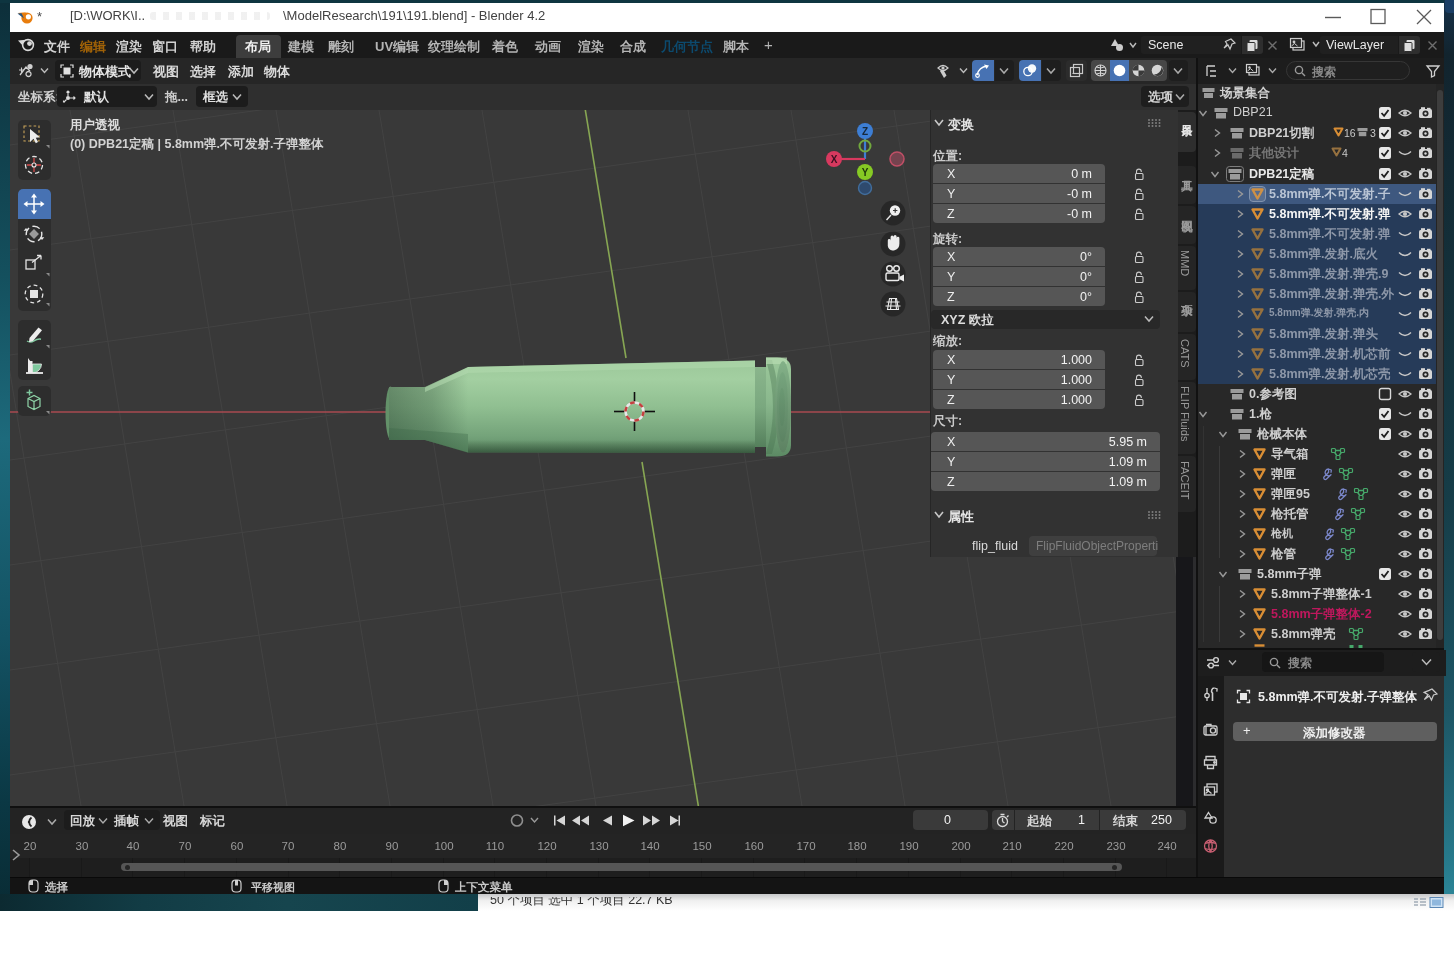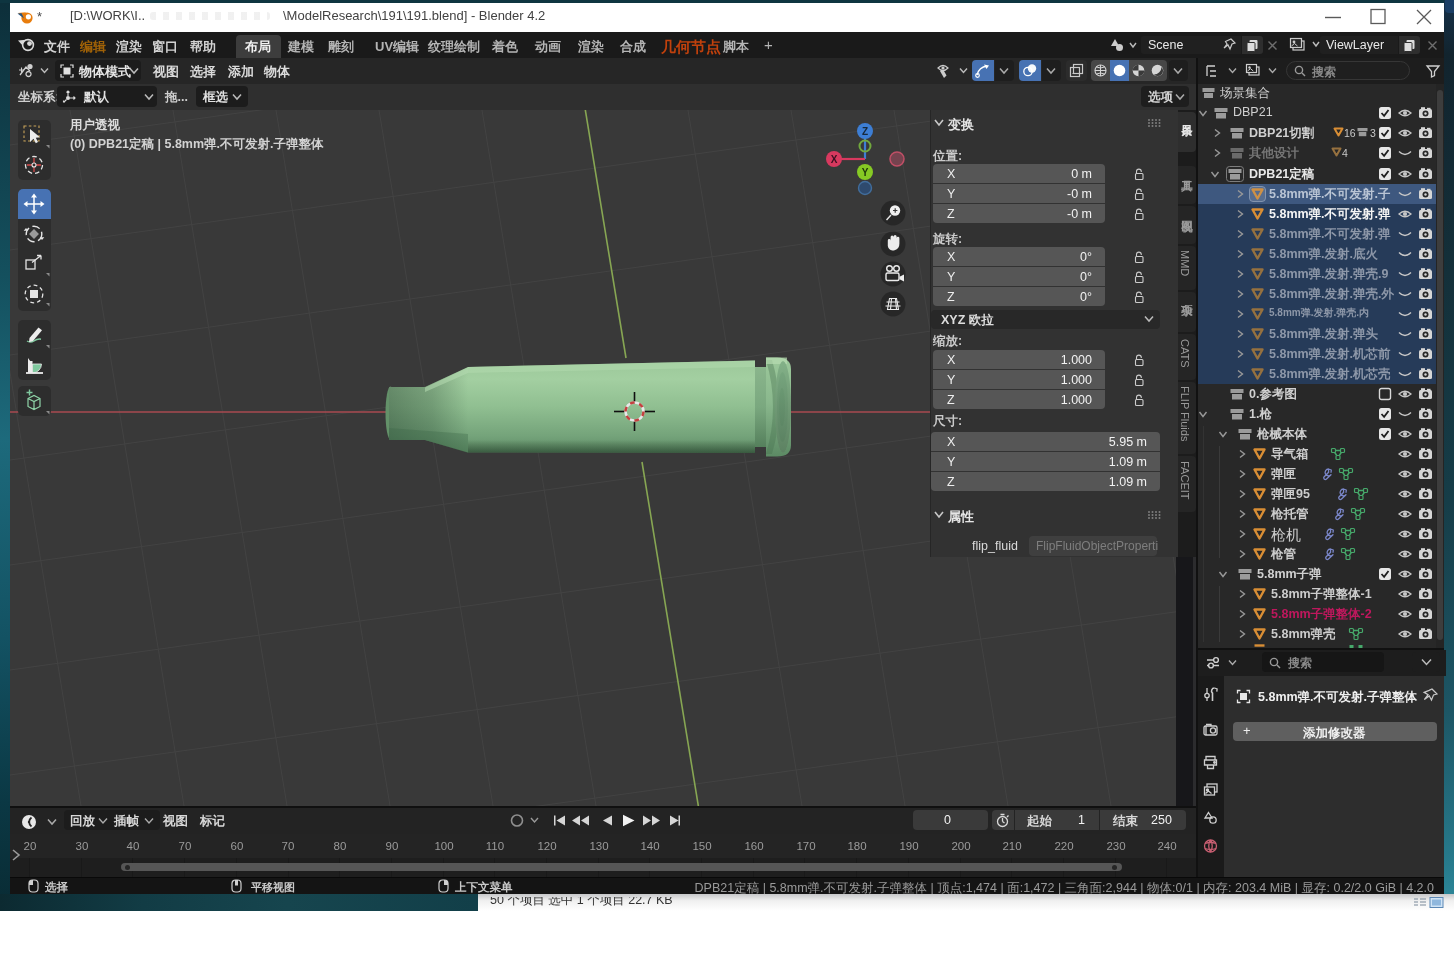--- a/index.html
+++ b/index.html
@@ -47,21 +47,21 @@
 <div class="ab" style="left:236px;top:35px;width:45px;height:23px;background:#3d3d3d;border-radius:4px 4px 0 0"></div>
 <div class="tx" style="font-weight:bold;left:245px;top:38px;font-size:13px;color:#f2f2f2">布局</div>
 <div class="tx" style="font-weight:bold;left:288px;top:38px;font-size:13px;color:#b5b5b5">建模</div>
 <div class="tx" style="font-weight:bold;left:328px;top:38px;font-size:13px;color:#b5b5b5">雕刻</div>
 <div class="tx" style="font-weight:bold;left:375px;top:38px;font-size:13px;color:#b5b5b5">UV编辑</div>
 <div class="tx" style="font-weight:bold;left:428px;top:38px;font-size:13px;color:#b5b5b5">纹理绘制</div>
 <div class="tx" style="font-weight:bold;left:492px;top:38px;font-size:13px;color:#b5b5b5">着色</div>
 <div class="tx" style="font-weight:bold;left:535px;top:38px;font-size:13px;color:#b5b5b5">动画</div>
 <div class="tx" style="font-weight:bold;left:578px;top:38px;font-size:13px;color:#b5b5b5">渲染</div>
 <div class="tx" style="font-weight:bold;left:620px;top:38px;font-size:13px;color:#b5b5b5">合成</div>
-<div class="tx" style="font-weight:bold;left:661px;top:38px;font-size:15px;color:#c2410c">几何节点</div>
+<div class="tx" style="font-weight:bold;left:661px;top:38px;font-size:13px;color:#0c4a6e">几何节点</div>
 <div class="tx" style="font-weight:bold;left:723px;top:38px;font-size:13px;color:#b5b5b5">脚本</div>
 <div class="tx" style="left:764px;top:36px;font-size:15px;color:#b5b5b5">+</div>
 
 <svg class="ab" style="left:1110px;top:38px" width="30" height="14" viewBox="0 0 30 14">
  <path d="M5 1 L9 8 L1 8 Z" fill="#cccccc"></path>
       <circle cx="9.5" cy="9.5" r="3.5" fill="#cccccc"></circle>
  <path d="M20 5 l3 4 l3 -4" stroke="#bbb" stroke-width="1.4" fill="none"></path>
 </svg>
 <div class="ab" style="left:1141px;top:36px;width:100px;height:18px;background:#202020;border-radius:3px 0 0 3px"></div>
 <div class="tx" style="left:1148px;top:38px;font-size:12.5px;color:#e8e8e8">Scene</div>
@@ -564,21 +564,21 @@
 <div class="ab" style="left:1198px;top:264px;width:246px;height:20px;background:#263b59"></div>
 <div class="ab" style="left:1198px;top:284px;width:246px;height:20px;background:#263b59"></div>
 <div class="ab" style="left:1198px;top:304px;width:246px;height:20px;background:#263b59"></div>
 <div class="ab" style="left:1198px;top:324px;width:246px;height:20px;background:#263b59"></div>
 <div class="ab" style="left:1198px;top:344px;width:246px;height:20px;background:#263b59"></div>
 <div class="ab" style="left:1198px;top:364px;width:246px;height:20px;background:#263b59"></div>
 <svg class="ab" style="left:1200px;top:85px" width="17" height="16" viewBox="0 0 17 16">
       <rect x="2.5" y="3" width="12" height="4" fill="#9b9b9b"></rect>
       <rect x="4" y="8" width="9" height="5" fill="#9b9b9b"></rect>
     </svg>
-<div class="tx" style="font-weight:normal;left:1220px;top:85px;font-size:12.5px;color:#d0d0d0">场景集合</div>
+<div class="tx" style="font-weight:bold;left:1220px;top:85px;font-size:12.5px;color:#d0d0d0">场景集合</div>
 <svg class="ab" style="left:1212px;top:105px" width="18" height="16" viewBox="0 0 18 16">
       <rect x="2.5" y="3" width="13" height="4" fill="#9b9b9b"></rect>
       <rect x="4" y="8" width="10" height="5.5" fill="#9b9b9b"></rect>
     </svg>
 <div class="tx" style="left:1233px;top:105px;font-size:12.5px;color:#d0d0d0">DBP21</div>
 <svg class="ab" style="left:1378px;top:106px" width="14" height="14" viewBox="0 0 14 14">
       <rect x="1" y="1" width="12" height="12" rx="2.5" fill="#e6e6e6"></rect>
       <path d="M3.5 7 l2.6 2.8 L10.5 4" stroke="#1d1d1d" stroke-width="1.8" fill="none"></path>
     </svg>
 <svg class="ab" style="left:1397px;top:105px" width="16" height="16" viewBox="0 0 16 16">
@@ -1014,21 +1014,21 @@
       <rect x="10" y="2.8" width="3.5" height="1.4" fill="#d6d6d6"></rect>
       <circle cx="8.5" cy="8.5" r="3" fill="#282828"></circle>
       <circle cx="8.5" cy="8.5" r="1.2" fill="#d6d6d6"></circle>
     </svg>
 <svg class="ab" style="left:1237px;top:529px" width="10" height="10" viewBox="0 0 10 10">
       <path d="M3 1.5 L7.5 5 L3 8.5" stroke="#999" stroke-width="1.4" fill="none"></path>
     </svg>
 <svg class="ab" style="left:1251px;top:526px" width="17" height="16" viewBox="0 0 17 16">
       <path d="M3.5 3.5 H13.5 L8.5 12.5 Z" fill="none" stroke="#d98e35" stroke-width="2.4" stroke-linejoin="round"></path>
     </svg>
-<div class="tx" style="font-weight:normal;left:1271px;top:526px;font-size:15px;color:#cccccc">枪机</div>
+<div class="tx" style="font-weight:bold;left:1271px;top:526px;font-size:11px;color:#cccccc">枪机</div>
 <svg class="ab" style="left:1320px;top:526px" width="16" height="16" viewBox="0 0 16 16">
       <path d="M10.5 3 a3.4 3.4 0 1 0 2.5 5.7 L8.5 13 a1.6 1.6 0 0 1 -2.3 -2.3 L10.6 6.3 Z M10.5 3 l2.8 1 -0.3 2.7" fill="none" stroke="#7a86c8" stroke-width="1.3" stroke-linejoin="round"></path>
     </svg>
 <svg class="ab" style="left:1340px;top:526px" width="16" height="16" viewBox="0 0 16 16">
       <path d="M3.5 4.5 H12.5 L8 11.5 Z" fill="none" stroke="#46a86a" stroke-width="1.5" stroke-linejoin="round"></path>
       <rect x="1.5" y="2.5" width="4" height="4" rx="1" fill="#2a2a2a" stroke="#46a86a" stroke-width="1.2"></rect>
       <rect x="10.5" y="2.5" width="4" height="4" rx="1" fill="#2a2a2a" stroke="#46a86a" stroke-width="1.2"></rect>
       <rect x="6" y="9.5" width="4" height="4" rx="1" fill="#2a2a2a" stroke="#46a86a" stroke-width="1.2"></rect>
     </svg>
 <svg class="ab" style="left:1397px;top:526px" width="16" height="16" viewBox="0 0 16 16">
@@ -1339,21 +1339,20 @@
 <svg class="ab" style="left:230px;top:879px" width="13" height="14" viewBox="0 0 13 14">
       <rect x="2" y="1" width="9" height="12" rx="3.5" fill="none" stroke="#d0d0d0" stroke-width="1.2"></rect>
       <rect x="5" y="1" width="3" height="5.5" fill="#d0d0d0"></rect>
     </svg>
 <div class="tx" style="font-weight:bold;left:251px;top:880px;font-size:11px;color:#c9c9c9">平移视图</div>
 <svg class="ab" style="left:437px;top:879px" width="13" height="14" viewBox="0 0 13 14">
       <rect x="2" y="1" width="9" height="12" rx="3.5" fill="none" stroke="#d0d0d0" stroke-width="1.2"></rect>
       <path d="M11 2.5 a4 4 0 0 0 -4 -1.5 l0 5 h4 Z" fill="#d0d0d0"></path>
     </svg>
 <div class="tx" style="font-weight:bold;left:455px;top:880px;font-size:11.5px;color:#c9c9c9">上下文菜单</div>
-<div class="tx" style="right:20px;top:880px;font-size:12.5px;color:#9a9a9a">DPB21定稿 | 5.8mm弹.不可发射.子弹整体 | 顶点:1,474 | 面:1,472 | 三角面:2,944 | 物体:0/1 | 内存: 203.4 MiB | 显存: 0.2/2.0 GiB | 4.2.0</div>
 
 <div class="ab" style="left:0;top:894px;width:1454px;height:17px;background:#fff"></div>
 <div class="ab" style="left:0;top:894px;width:478px;height:17px;background:linear-gradient(90deg,#0c2a31 0%,#123c45 30%,#16454e 60%,#123f49 100%)"></div>
 <div class="ab" style="left:478px;top:894px;width:976px;height:17px;background:linear-gradient(180deg,#c6c7c9 0%,#f0f0f0 40%,#ffffff 100%)"></div>
 <div class="ab" style="left:490px;top:897px;width:290px;height:12px;overflow:hidden">
  <div class="tx" style="left:0;top:-5px;font-size:12.5px;color:#333">50 个项目    选中 1 个项目  22.7 KB</div>
 </div>
 <svg class="ab" style="left:1412px;top:896px" width="34" height="13" viewBox="0 0 34 13">
  <g stroke="#7a8a99" stroke-width="1.2" fill="none">
         <path d="M2 3 h4 M2 6 h4 M2 9 h4 M8 3 h6 M8 6 h6 M8 9 h6"></path>

